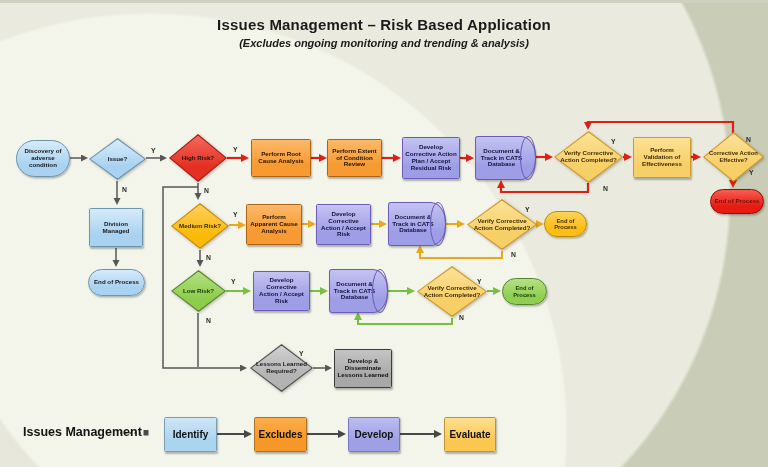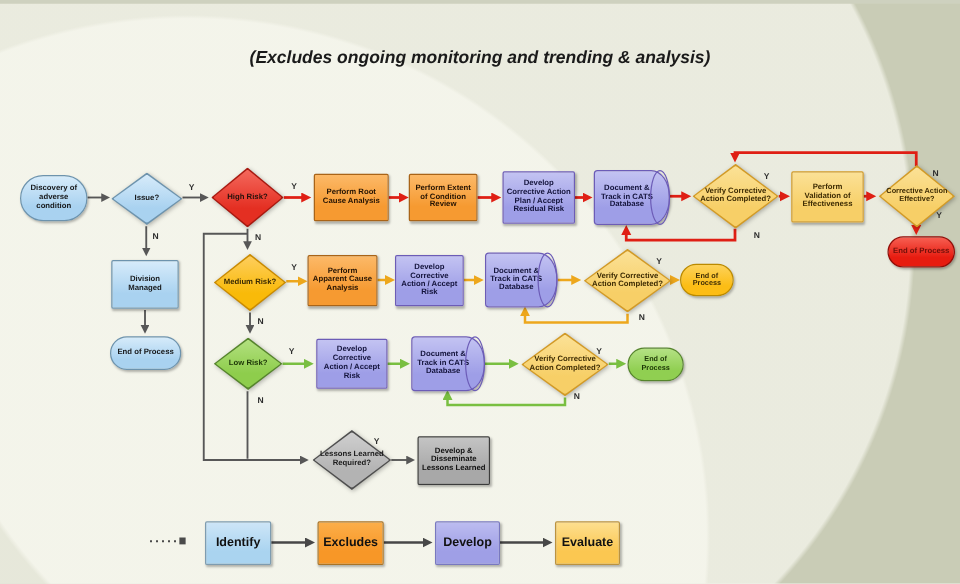--- a/index.html
+++ b/index.html
@@ -4,21 +4,21 @@
 <style>
   html,body{margin:0;padding:0;}
   body{font-family:"Liberation Sans",sans-serif;}
   #canvas{position:relative;width:768px;height:467px;background:#e3e4d6;overflow:hidden;}
   .bg-layer{position:absolute;inset:0;
     background:
       radial-gradient(circle 418px at 150px 430px, rgba(250,250,242,.6) 0 415px, rgba(250,250,242,0) 418px),
       radial-gradient(circle 402px at 330px 193px, rgba(240,241,230,.55) 0 398px, #c9ccb6 402px);}
   .top-strip{position:absolute;left:0;top:0;width:768px;height:3px;background:#ced1bf;}
   .title{position:absolute;left:0;top:16px;width:768px;text-align:center;font-size:15px;font-weight:bold;color:#1a1a1a;letter-spacing:.2px;}
-  .subtitle{position:absolute;left:0;top:37px;width:768px;text-align:center;font-size:14px;font-weight:bold;font-style:italic;color:#1a1a1a;}
+  .subtitle{position:absolute;left:0;top:37px;width:768px;text-align:center;font-size:11px;font-weight:bold;font-style:italic;color:#1a1a1a;}
   svg.edges{position:absolute;left:0;top:0;}
   .node{position:absolute;font-weight:bold;line-height:1.12;text-align:center;display:flex;align-items:center;justify-content:center;box-sizing:border-box;}
   .rect{border-radius:1.5px;box-shadow:1px 1.5px 2px rgba(0,0,0,.28);padding:15px 2px;}
   .stadium{border-radius:999px;box-shadow:1px 1.5px 2px rgba(0,0,0,.28);padding:1px 3px;}
   .cyl{border-radius:3px 15px 15px 3px / 3px 21px 21px 3px;box-shadow:1px 1.5px 2px rgba(0,0,0,.28);padding:1px 11px 1px 3px;}
   .cyl .cap{position:absolute;right:-1px;top:-1px;bottom:-1px;width:14px;border:1.2px solid;border-radius:50%;pointer-events:none;}
   .diamond{filter:drop-shadow(1px 1.5px 1.5px rgba(0,0,0,.28));}
   .dbg,.dfill{position:absolute;clip-path:polygon(50% 0,100% 50%,50% 100%,0 50%);}
   .dbg{inset:0;}
   .dfill{inset:1.6px;}
@@ -26,20 +26,21 @@
   .yn{position:absolute;font-size:6.8px;font-weight:bold;color:#2b2b2b;}
   .footer-label{position:absolute;left:23px;top:425px;font-size:12.5px;font-weight:bold;color:#141414;}
 </style>
 </head>
 <body>
 
 <div id="canvas">
   <div class="bg-layer"></div>
   <div class="top-strip"></div>
 
+  <div class="title">Issues Management – Risk Based Application</div>
   <div class="subtitle">(Excludes ongoing monitoring and trending &amp; analysis)</div>
 
   <svg class="edges" width="768" height="467">
     <defs>
       <marker id="mGray" markerUnits="userSpaceOnUse" markerWidth="8" markerHeight="8" refX="3" refY="3.5" orient="auto">
           <path d="M0,0 L7,3.5 L0,7 Z" fill="#575757"></path>
         </marker>
       <marker id="mDark" markerUnits="userSpaceOnUse" markerWidth="9" markerHeight="9" refX="3" refY="4" orient="auto">
           <path d="M0,0 L8,4 L0,8 Z" fill="#474747"></path>
         </marker>
@@ -231,13 +232,14 @@
       <span class="yn" style="left: 611px; top: 138px;">Y</span>
       <span class="yn" style="left: 603px; top: 185px;">N</span>
       <span class="yn" style="left: 746px; top: 136px;">N</span>
       <span class="yn" style="left: 749px; top: 169px;">Y</span>
       <span class="yn" style="left: 525px; top: 206px;">Y</span>
       <span class="yn" style="left: 511px; top: 251px;">N</span>
       <span class="yn" style="left: 477px; top: 278px;">Y</span>
       <span class="yn" style="left: 459px; top: 314px;">N</span>
     </div>
 
+  <div class="footer-label">Issues Management</div>
 </div>
 
 </body></html>

